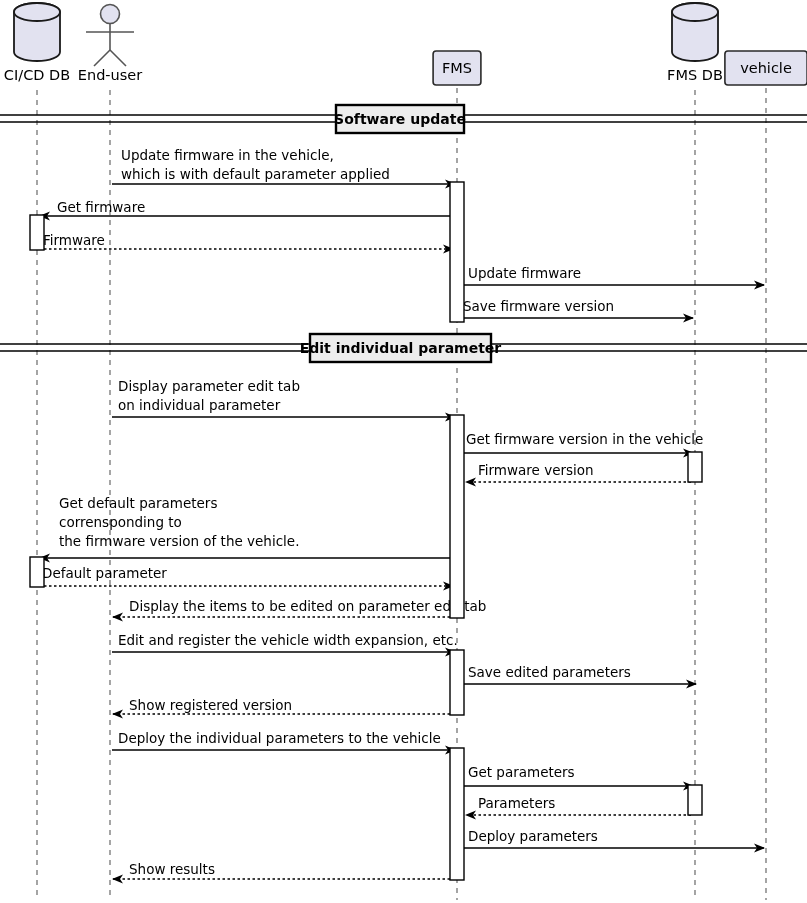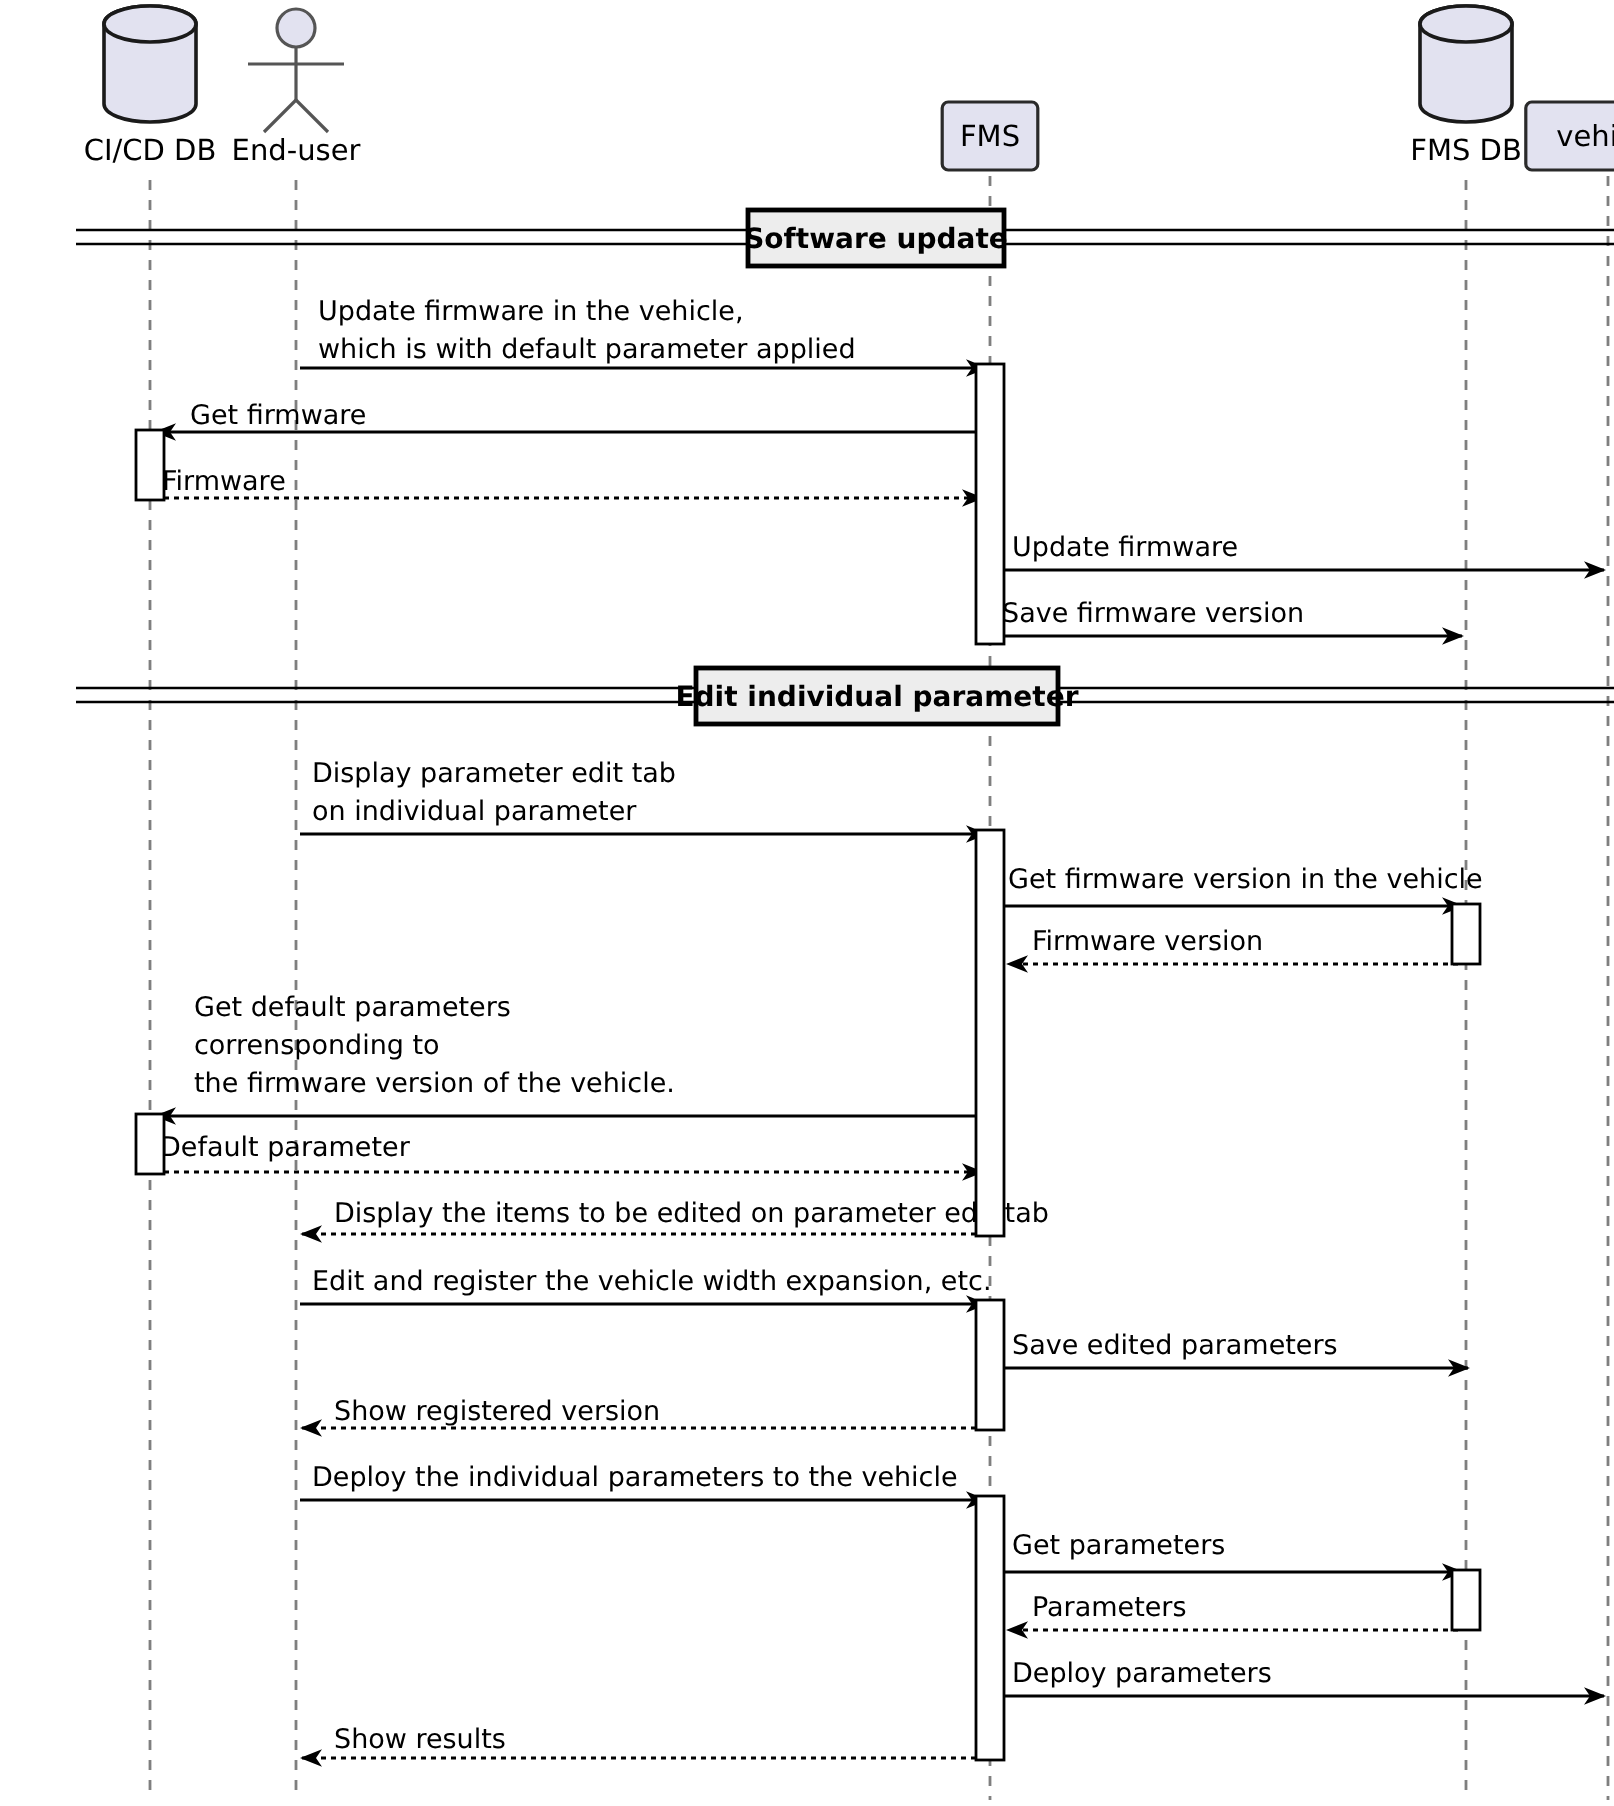--- a/index.html
+++ b/index.html
@@ -13,21 +13,20 @@
     height: 903px;
     font-family: "DejaVu Sans", "Liberation Sans", sans-serif;
     position: relative;
     overflow: hidden;
   }
   #diagram-root {
     position: absolute;
     left: 0; top: 0;
     width: 659px;
     height: 903px;
-    margin-left: 38px;
   }
   svg#seq-svg {
     position: absolute;
     left: 0; top: 0;
     width: 807px;
     height: 903px;
     display: block;
   }
   .lbl {
     font-family: "DejaVu Sans", "Liberation Sans", sans-serif;

